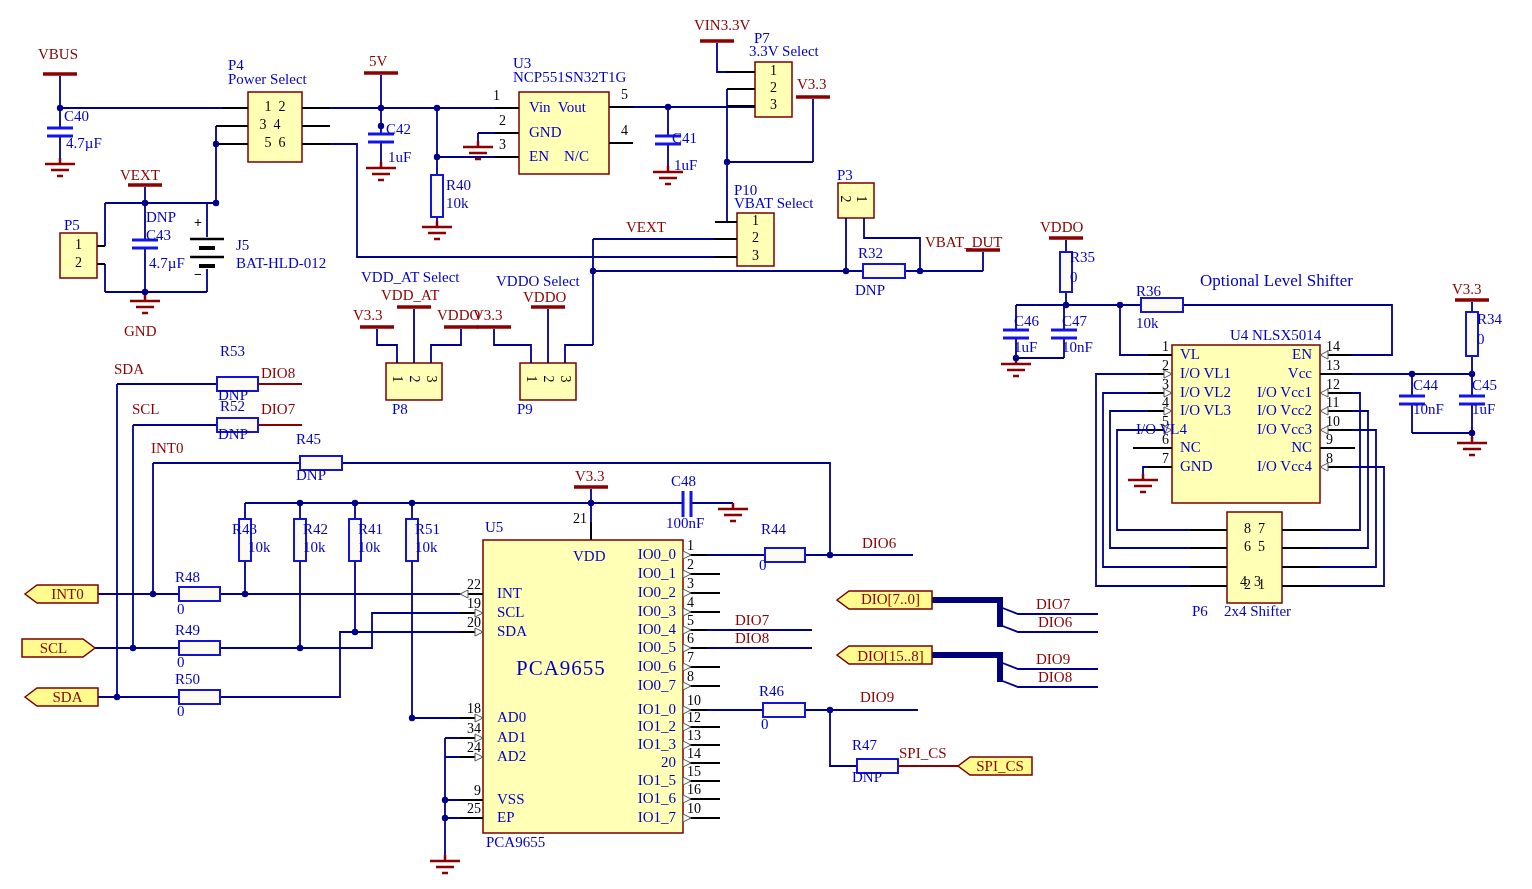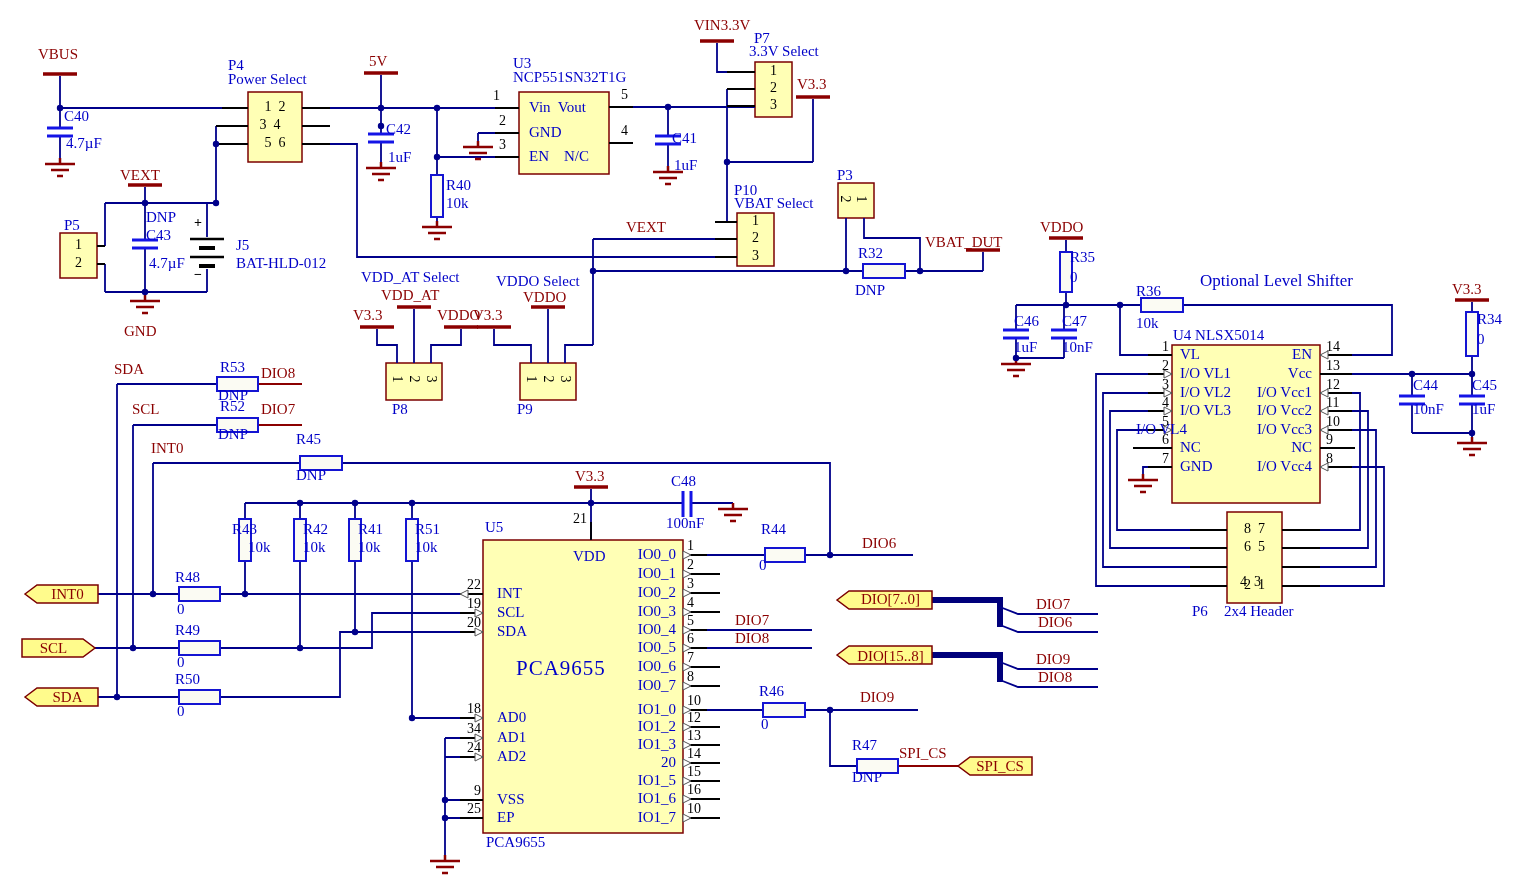--- a/index.html
+++ b/index.html
@@ -284,34 +284,34 @@
 <div class="t" style="left:855px;top:283px">DNP</div>
 <div class="t" style="left:1070px;top:250px">R35</div>
 <div class="t" style="left:1070px;top:270px">0</div>
 <div class="t" style="left:1014px;top:314px">C46</div>
 <div class="t" style="left:1014px;top:340px">1uF</div>
 <div class="t" style="left:1062px;top:314px">C47</div>
 <div class="t" style="left:1062px;top:340px">10nF</div>
 <div class="t" style="left:1136px;top:284px">R36</div>
 <div class="t" style="left:1136px;top:316px">10k</div>
 <div class="t ttl" style="left:1200px;top:272px">Optional Level Shifter</div>
-<div class="t" style="left:1173px;top:328px">U4 NLSX5014</div>
+<div class="t" style="left:1230px;top:328px">U4 NLSX5014</div>
 <div class="t" style="left:1477px;top:312px">R34</div>
 <div class="t" style="left:1477px;top:332px">0</div>
 <div class="t" style="left:1413px;top:378px">C44</div>
 <div class="t" style="left:1413px;top:402px">10nF</div>
 <div class="t" style="left:1472px;top:378px">C45</div>
 <div class="t" style="left:1472px;top:402px">1uF</div>
 <div class="t" style="left:1192px;top:604px">P6</div>
-<div class="t" style="left:1224px;top:604px">2x4 Header</div>
+<div class="t" style="left:1224px;top:604px">2x4 Shifter</div>
 <div class="t" style="left:361px;top:270px">VDD_AT Select</div>
 <div class="t" style="left:392px;top:402px">P8</div>
 <div class="t" style="left:496px;top:274px">VDDO Select</div>
 <div class="t" style="left:517px;top:402px">P9</div>
-<div class="t" style="left:220px;top:360px">R53</div>
+<div class="t" style="left:220px;top:344px">R53</div>
 <div class="t" style="left:218px;top:388px">DNP</div>
 <div class="t" style="left:220px;top:399px">R52</div>
 <div class="t" style="left:218px;top:427px">DNP</div>
 <div class="t" style="left:296px;top:432px">R45</div>
 <div class="t" style="left:296px;top:468px">DNP</div>
 <div class="t" style="left:232px;top:522px">R43</div>
 <div class="t" style="left:248px;top:540px">10k</div>
 <div class="t" style="left:303px;top:522px">R42</div>
 <div class="t" style="left:303px;top:540px">10k</div>
 <div class="t" style="left:358px;top:522px">R41</div>

